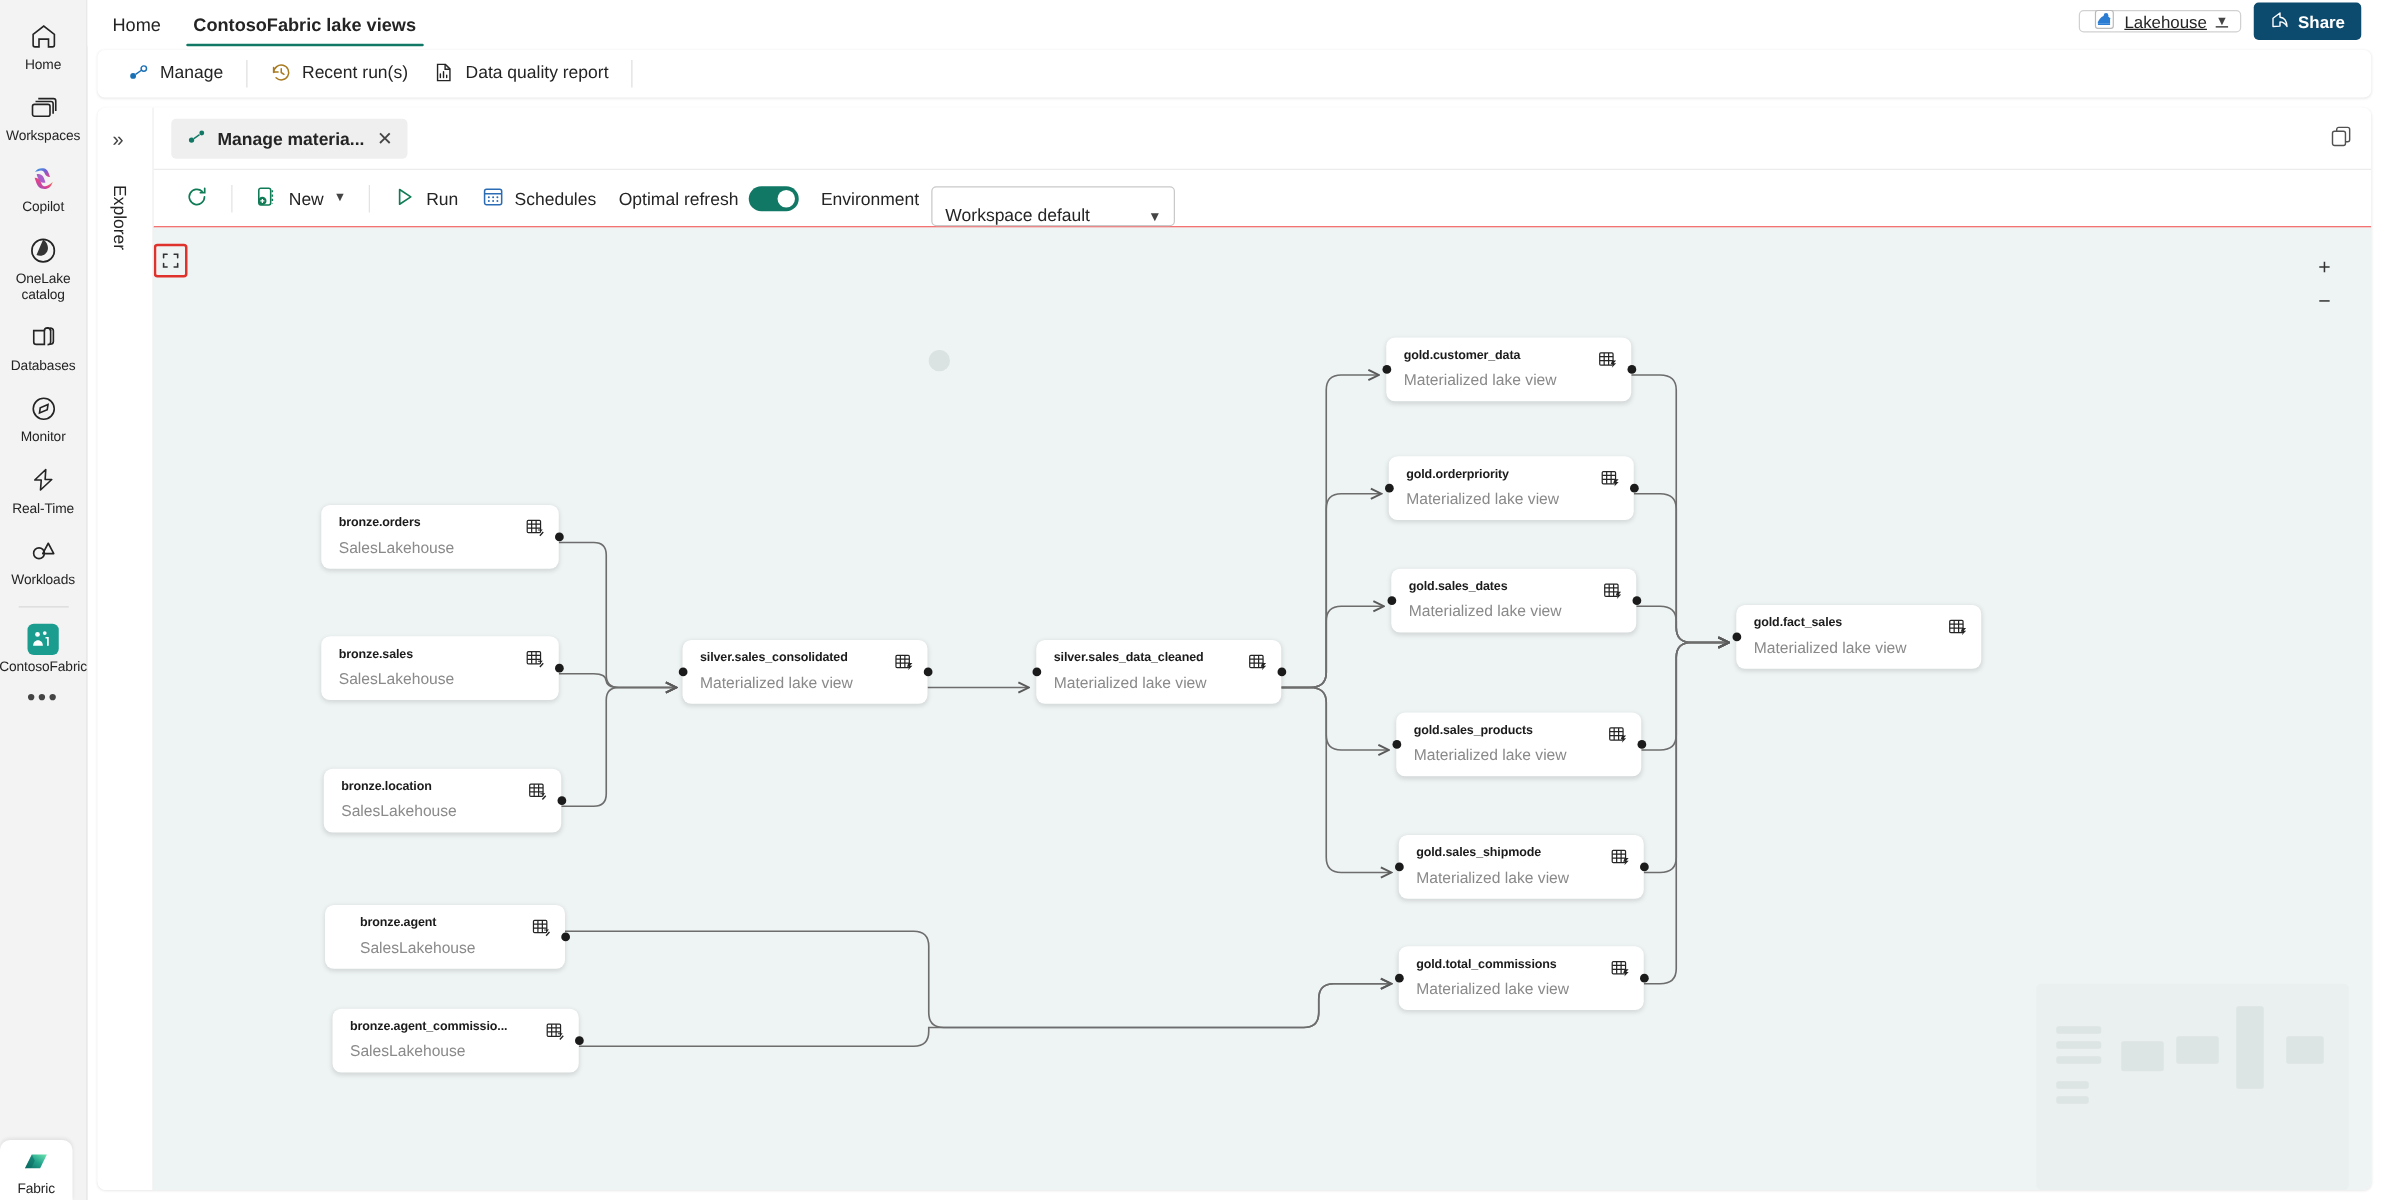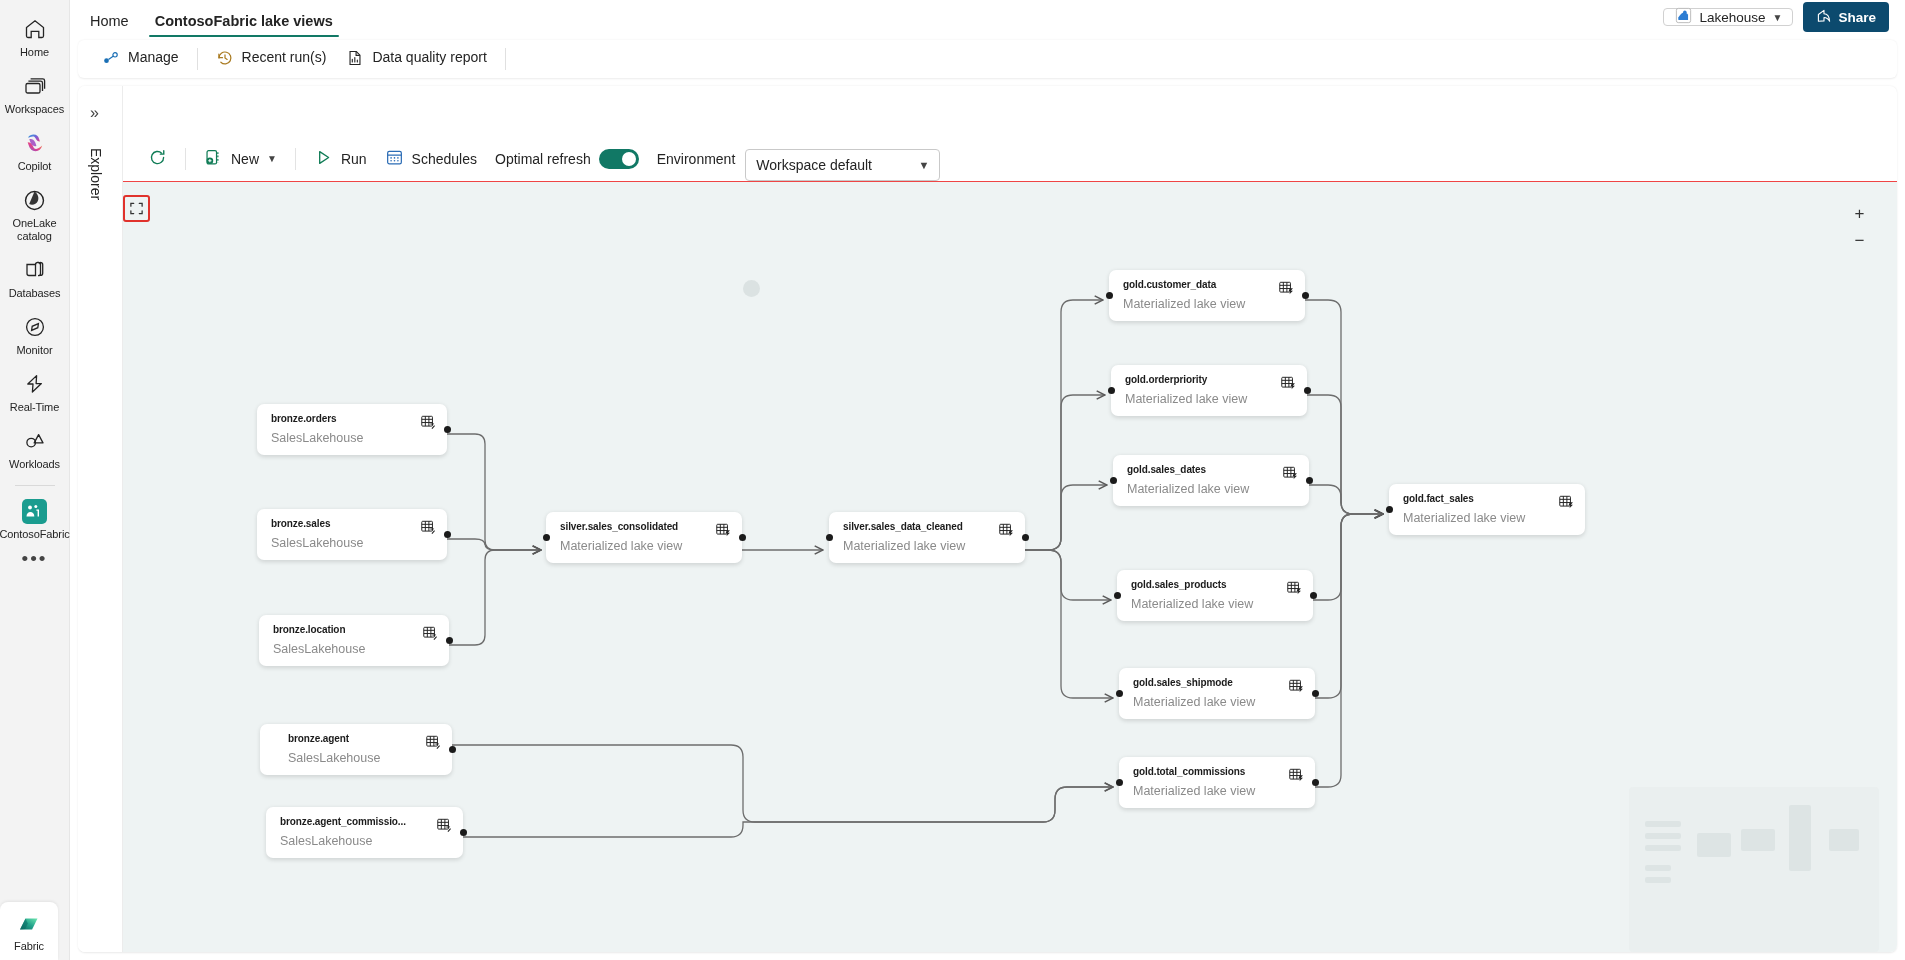--- a/index.html
+++ b/index.html
@@ -21,21 +21,21 @@
   }
   .rail-item {
     width:66px; display:flex; flex-direction:column; align-items:center;
     padding:7px 2px 6px; cursor:pointer; text-align:center;
   }
   .rail-ico { width:28px; height:28px; display:flex; align-items:center; justify-content:center; }
   .rail-lbl { font-size:11px; line-height:13px; color:#242424; margin-top:3px; letter-spacing:-0.1px; }
   .rail-sep { width:40px; height:1px; background:#d9d9d9; margin:8px 0 4px; }
   #rail-dots { font-size:19px; letter-spacing:2px; color:#444; margin-top:6px; cursor:pointer; line-height:12px;}
   #fabric-badge {
-    position:absolute; left:0px; bottom:0; width:58px; height:58px;
+    position:absolute; left:0px; bottom:0; width:58px; height:48px;
     background:#fff; border-radius:8px 8px 0 0;
     display:flex; flex-direction:column; align-items:center; justify-content:center;
     box-shadow:0 -1px 3px rgba(0,0,0,.07);
   }
   #fabric-badge .rail-lbl { margin-top:2px; }
 
   
   #header {
     position:absolute; left:70px; top:0; width:1835px; height:37px;
     background:#fff; display:flex; align-items:flex-end;
@@ -45,21 +45,21 @@
     color:#242424; cursor:pointer; line-height:16px;
   }
   .hdr-tab.active { font-weight:700; }
   .hdr-tab.active::after {
     content:""; position:absolute; left:0; right:0; bottom:0; height:2.5px;
     background:#117865; border-radius:2px;
   }
   #hdr-right { margin-left:auto; display:flex; align-items:center; gap:10px; padding:0 16px 5px 0; }
   #lakehouse-pill {
     display:flex; align-items:center; gap:7px; height:18px; padding:0 10px;
-    border:1px solid #d1d1d1; border-radius:4px; background:#fff; cursor:pointer; font-size:13.5px;
+    border:1px solid #d1d1d1; border-radius:4px; background:#fff; cursor:pointer; font-size:13.5px;text-decoration:underline;
   }
   #share-btn {
     display:flex; align-items:center; gap:6px; height:30px; padding:0 13px;
     background:#0c4a6e; color:#fff; border-radius:4px; cursor:pointer;
     font-size:13.5px; font-weight:600;
   }
 
   
   #ribbon {
     position:absolute; left:78px; top:40px; width:1819px; height:38px;
@@ -98,21 +98,21 @@
             background:#fff; display:flex; align-items:center; padding-left:16px;
             border-bottom:1px solid #ef4444; }
   .sb-item { display:flex; align-items:center; gap:8px; padding:5px 9px; border-radius:4px; cursor:pointer; font-size:14px; }
   .sb-div { width:1px; height:22px; background:#e3e3e3; margin:0 9px; }
   #toggle {
     width:40px; height:20px; border-radius:10px; background:#117865; position:relative; cursor:pointer; flex:none;
   }
   #toggle::after { content:""; position:absolute; right:3px; top:3px; width:14px; height:14px; border-radius:50%; background:#fff; }
   #env-select {
     height:32px; width:195px; border:1px solid #c9c9c9; border-radius:4px; background:#fff;
-    display:flex; align-items:center; padding:0 10px; cursor:pointer; font-size:14px; margin-left:10px;margin-top:13px;
+    display:flex; align-items:flex-end; padding:0 10px; cursor:pointer; font-size:14px; margin-left:10px;margin-top:13px;
   }
   #env-select .chev { margin-left:auto; font-size:11px; color:#444; }
 
   
   #canvas {
     position:absolute; left:45px; top:96px; width:1774px; height:770px;
     background:#eef3f3; overflow:hidden;
   }
   #edges { position:absolute; left:0; top:0; width:1774px; height:770px; }
 
@@ -338,20 +338,39 @@
   <div class="rb-div"></div>
 </div>
 
 <div id="panel">
 
   <div id="explorer-col">
     <div id="chev">»</div>
     <div id="explorer-txt">Explorer</div>
   </div>
 
+  <div id="tabstrip">
+    <div id="doc-tab">
+      <span>
+        <svg width="17" height="17" viewBox="0 0 20 20" fill="none" stroke="#117865" stroke-width="1.35">
+          <circle cx="5" cy="13" r="2.5" fill="#117865" stroke="none"></circle>
+            <circle cx="14.6" cy="6.4" r="2.3" fill="#117865" stroke="none"></circle>
+            <path d="M7.2 11.6 12.5 7.9"></path>
+        </svg>
+      </span>
+      <span>Manage materia...</span>
+      <span id="doc-tab-close">✕</span>
+    </div>
+    <span id="copy-icon">
+      <svg width="20" height="20" viewBox="0 0 22 22" fill="none" stroke="#333" stroke-width="1.25">
+        <rect x="7" y="3.2" width="11.4" height="12.6" rx="1.8"></rect>
+          <rect x="3.3" y="6.6" width="11.4" height="12.6" rx="1.8" fill="#fff"></rect>
+      </svg>
+    </span>
+  </div>
 
   <div id="subbar">
     <div class="sb-item">
       <span>
         <svg width="19" height="19" viewBox="0 0 20 20" fill="none" stroke="#107c56" stroke-width="1.45" stroke-linecap="round">
           <path d="M16.4 10a6.4 6.4 0 1 1-2-4.6"></path>
             <path d="M16.6 2.9v3.6h-3.6"></path>
         </svg>
       </span>
     </div>

